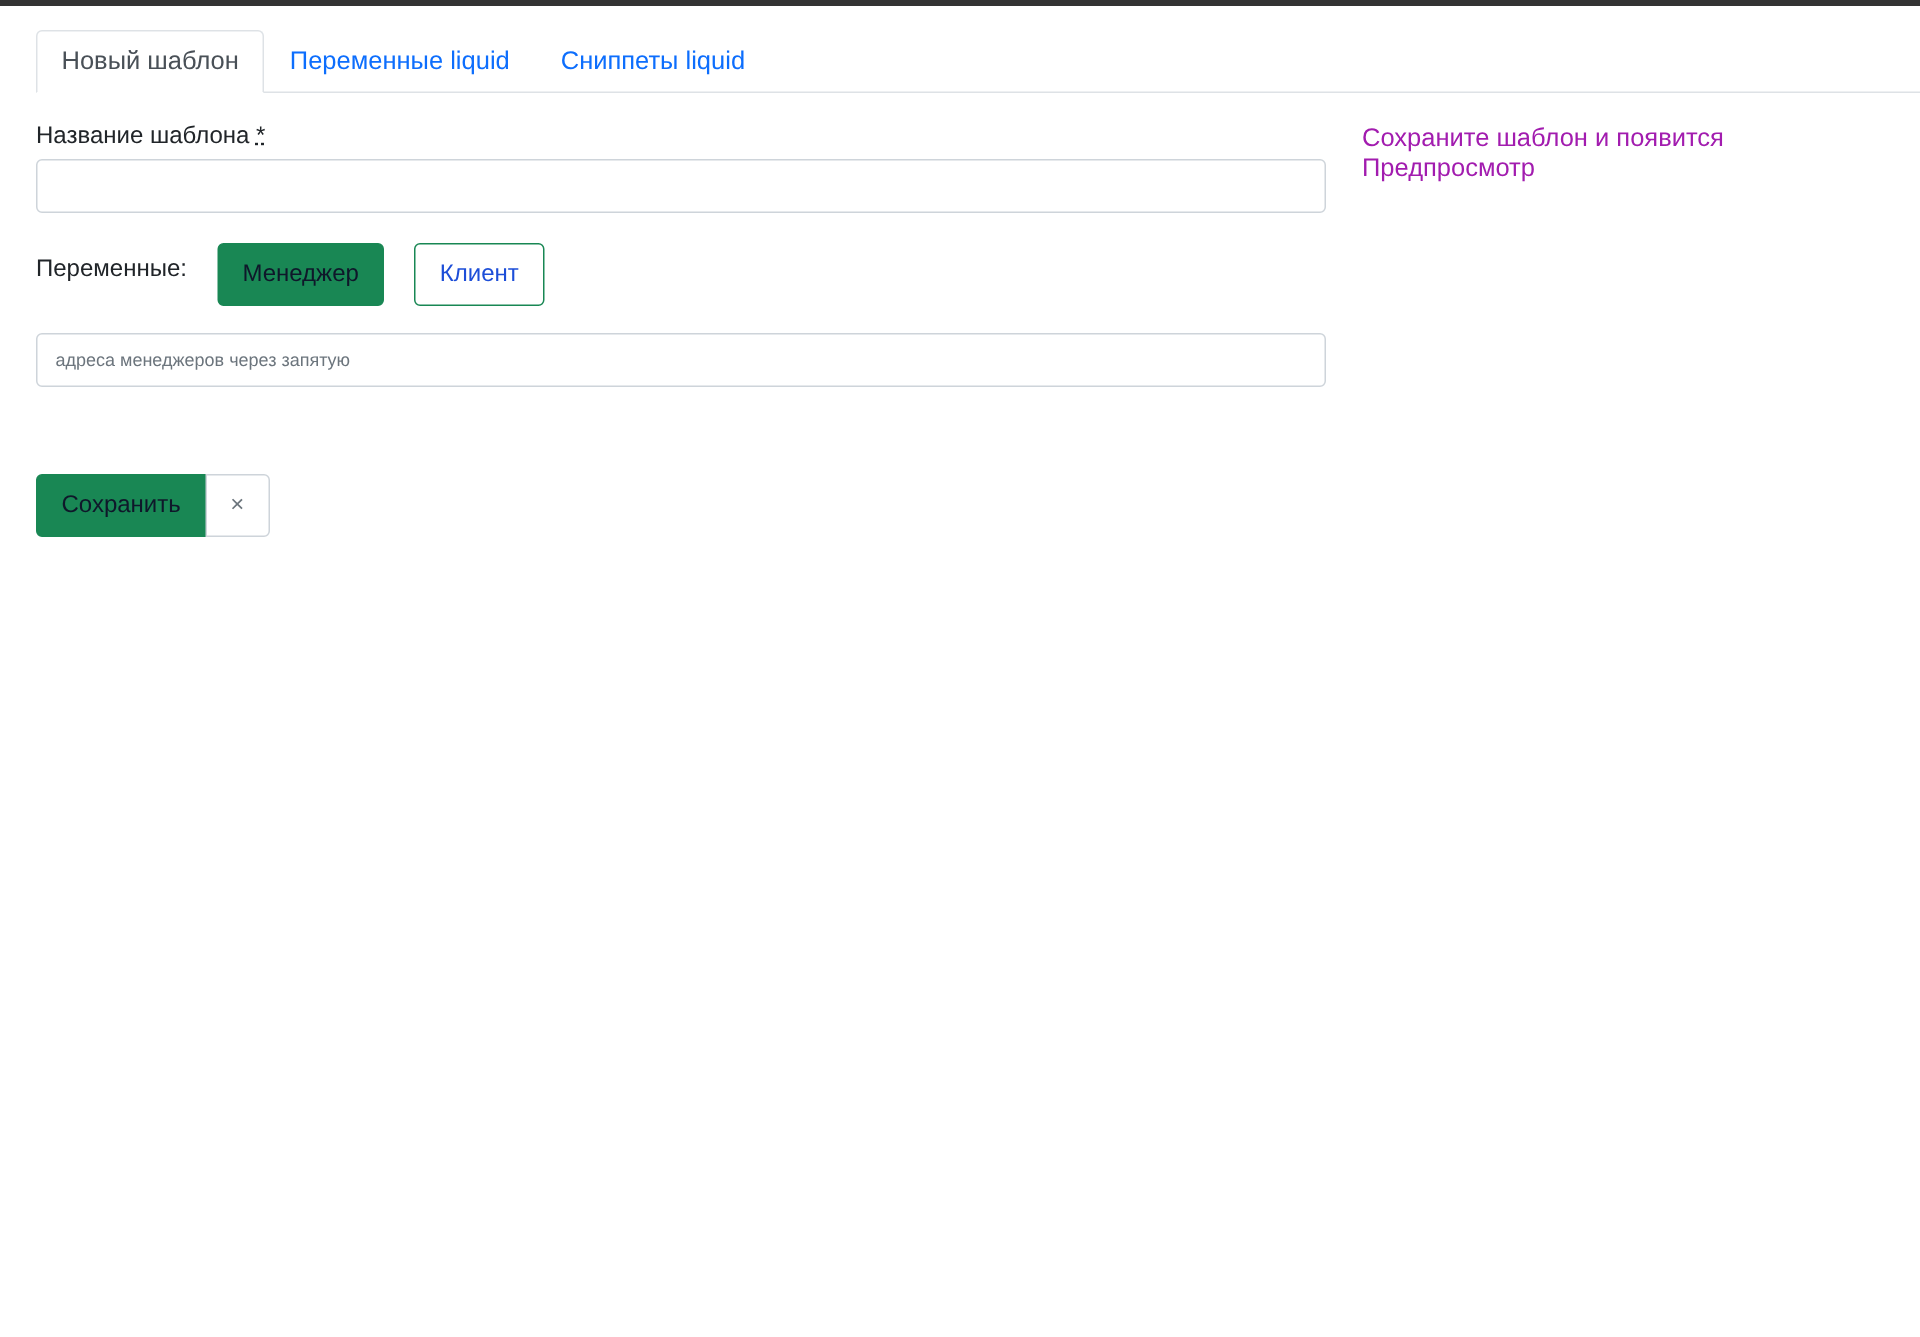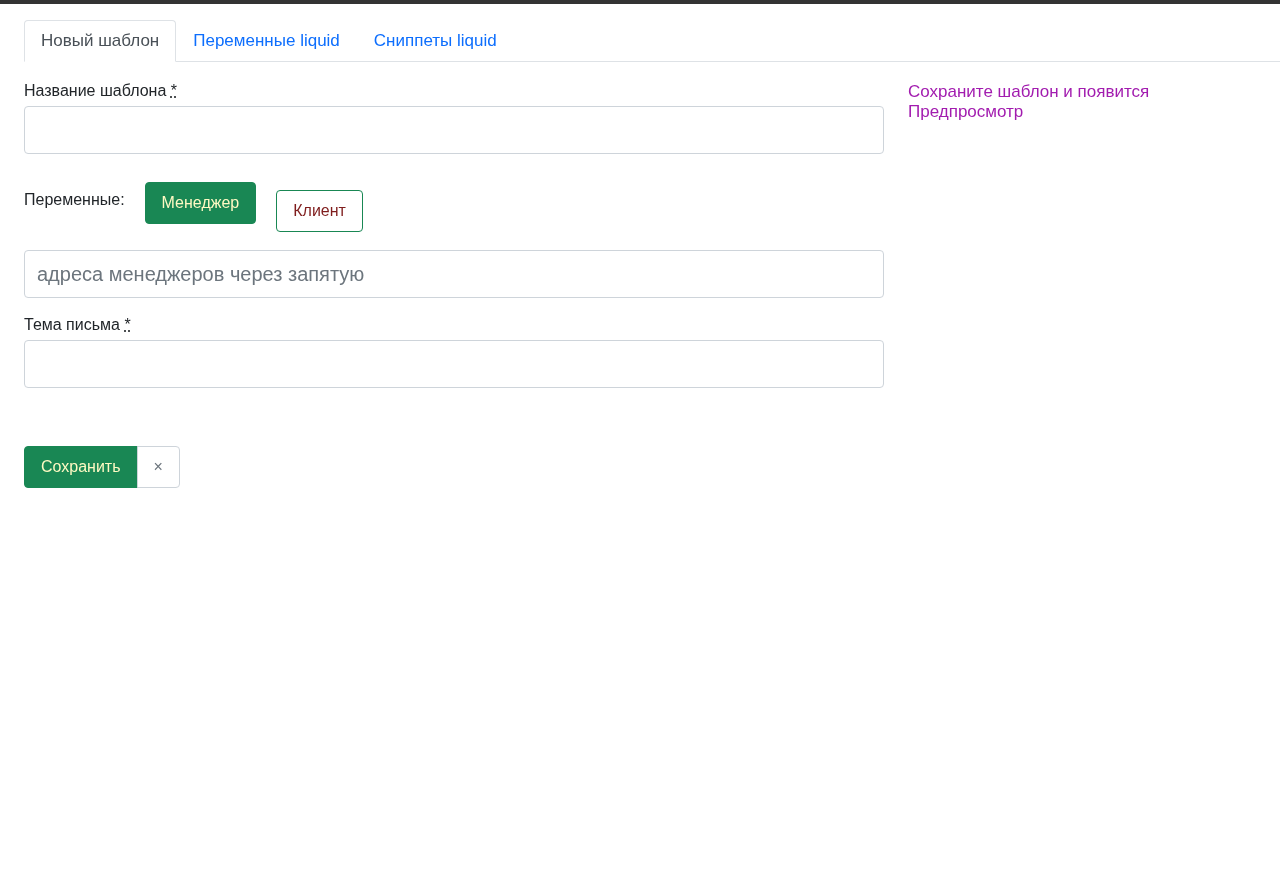--- a/index.html
+++ b/index.html
@@ -29,41 +29,41 @@
     .nav-tabs .tab.inactive { color: #0d6efd; }
     .content { display: flex; padding: 20px 24px; gap: 24px; }
     .left { flex: 0 0 860px; max-width: 860px; }
     .right { flex: 1; }
     .form-group { margin-bottom: 18px; }
     label { font-size: 16px; color: #212529; display: inline-block; margin-bottom: 6px; }
     .req { text-decoration: underline dotted; cursor: help; }
     .form-control {
       width: 100%;
       padding: 8px 12px;
-      font-size: 20px;
+      font-size: 12px;
       border: 1px solid #ced4da;
       border-radius: 4px;
       background: #fff;
       color: #495057;
       line-height: 1.5;
     }
     .form-control::placeholder { color: #6c757d; }
     textarea.form-control { resize: both; height: 390px; }
     .recipient-row { display: flex; align-items: center; gap: 20px; margin: 20px 0 18px 0; }
     .btn {
       display: inline-block;
       padding: 8px 16px;
       font-size: 16px;
       border-radius: 4px;
       cursor: pointer;
       border: 1px solid transparent;
       line-height: 1.5;
     }
-    .btn-success { background: #198754; color: #fef9c3; border-color: #198754; }
-    .btn-outline-success { background: #fff; color: #7f1d1d; border-color: #198754; margin-top: 16px; }
+    .btn-success { background: #198754; color: #0f172a; border-color: #198754; }
+    .btn-outline-success { background: #fff; color: #1d4ed8; border-color: #198754; }
     .btn-outline-secondary { background: #fff; color: #6c757d; border-color: #ced4da; }
     .btn-group { display: inline-flex; }
     .btn-group .btn:first-child { border-top-right-radius: 0; border-bottom-right-radius: 0; }
     .btn-group .btn:last-child { border-top-left-radius: 0; border-bottom-left-radius: 0; margin-left: -1px; }
     .actions { margin-top: 40px; }
     .preview-msg { font-size: 17px; color: #a21caf; }
   </style>
 </head>
 <body>
 
@@ -88,26 +88,20 @@
     <div class="recipient-row">
       <label>Переменные:</label>
       <button class="btn btn-success">Менеджер</button>
       <button class="btn btn-outline-success">Клиент</button>
     </div>
 
     <div class="form-group">
       <input type="text" class="form-control" placeholder="адреса менеджеров через запятую" style="">
     </div>
 
-    <div class="form-group">
-      <label>
-        <span>Тема письма </span><span class="req">*</span>
-      </label>
-      <input type="text" class="form-control" value="" style="">
-    </div>
 
 
     <div class="actions btn-group">
       <button class="btn btn-success">Сохранить</button>
       <button class="btn btn-outline-secondary">
         <span>×</span>
       </button>
     </div>
 
   </div>

